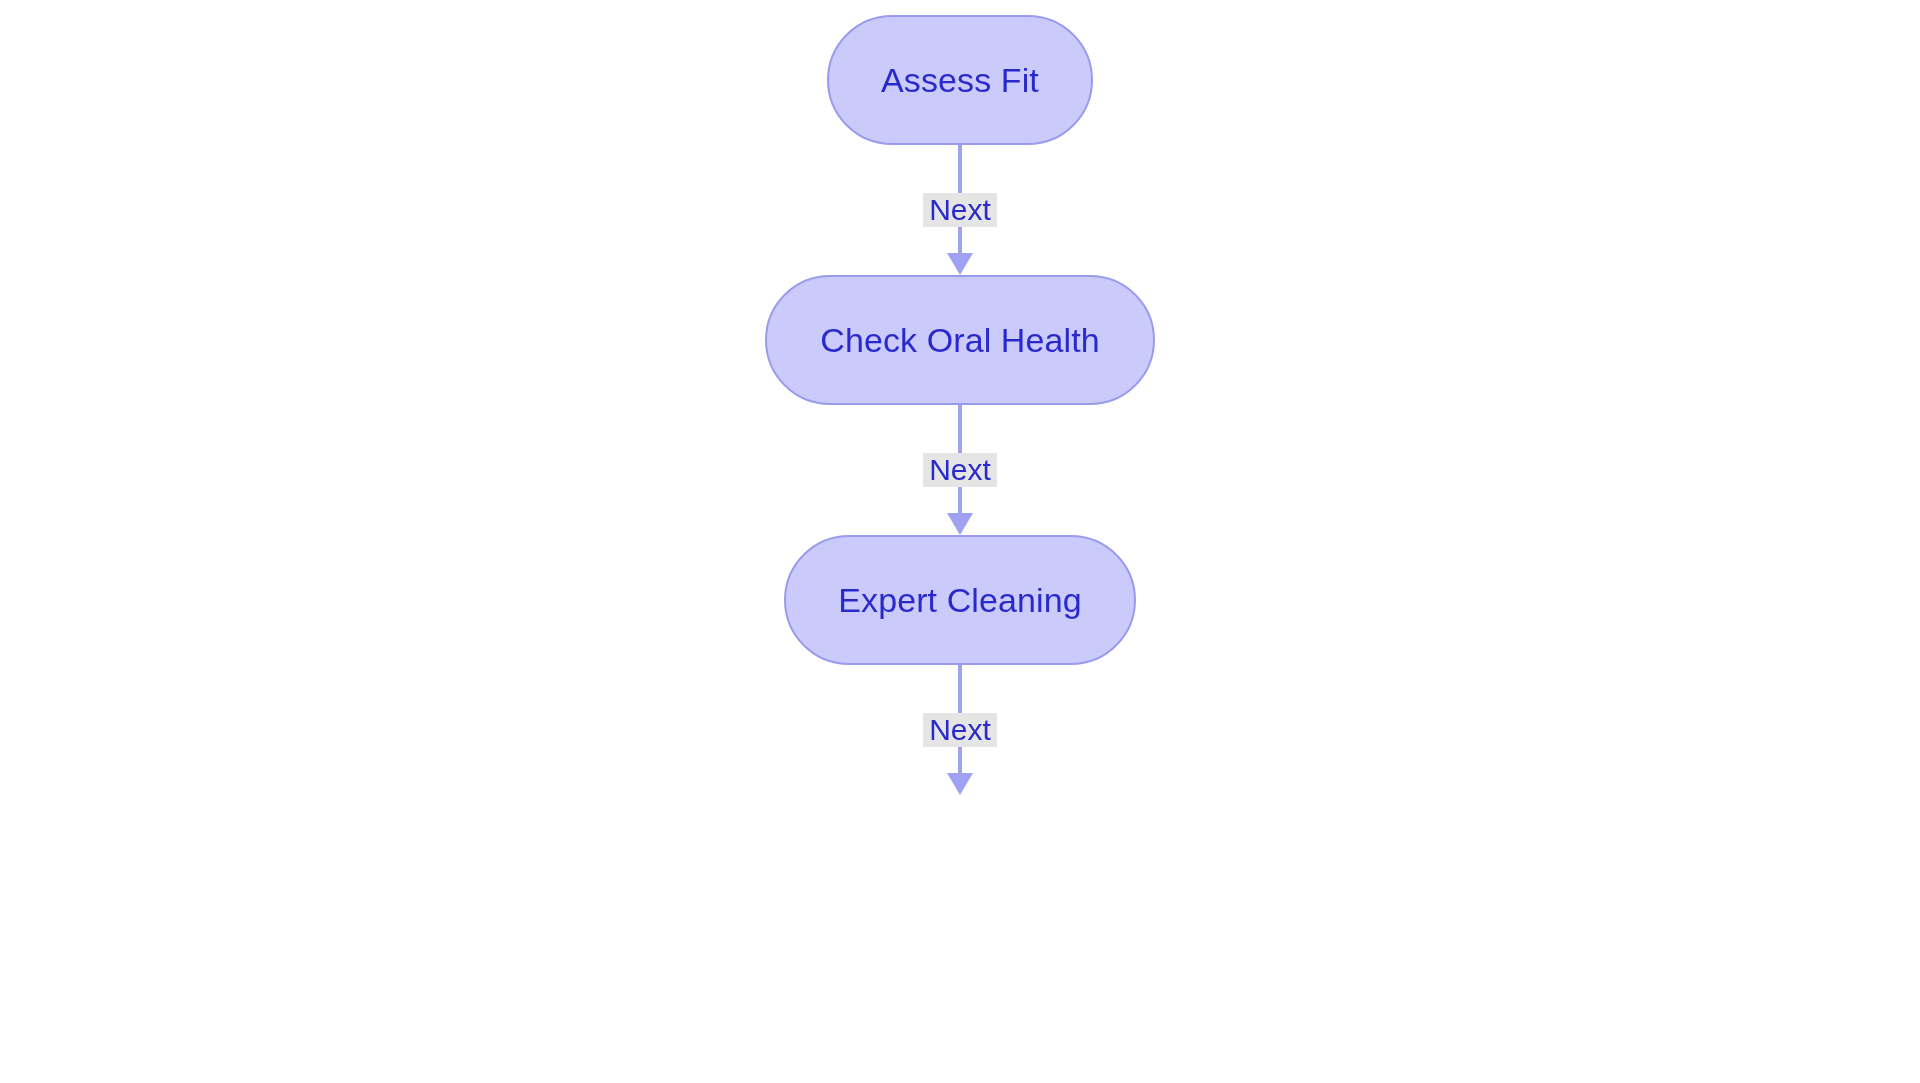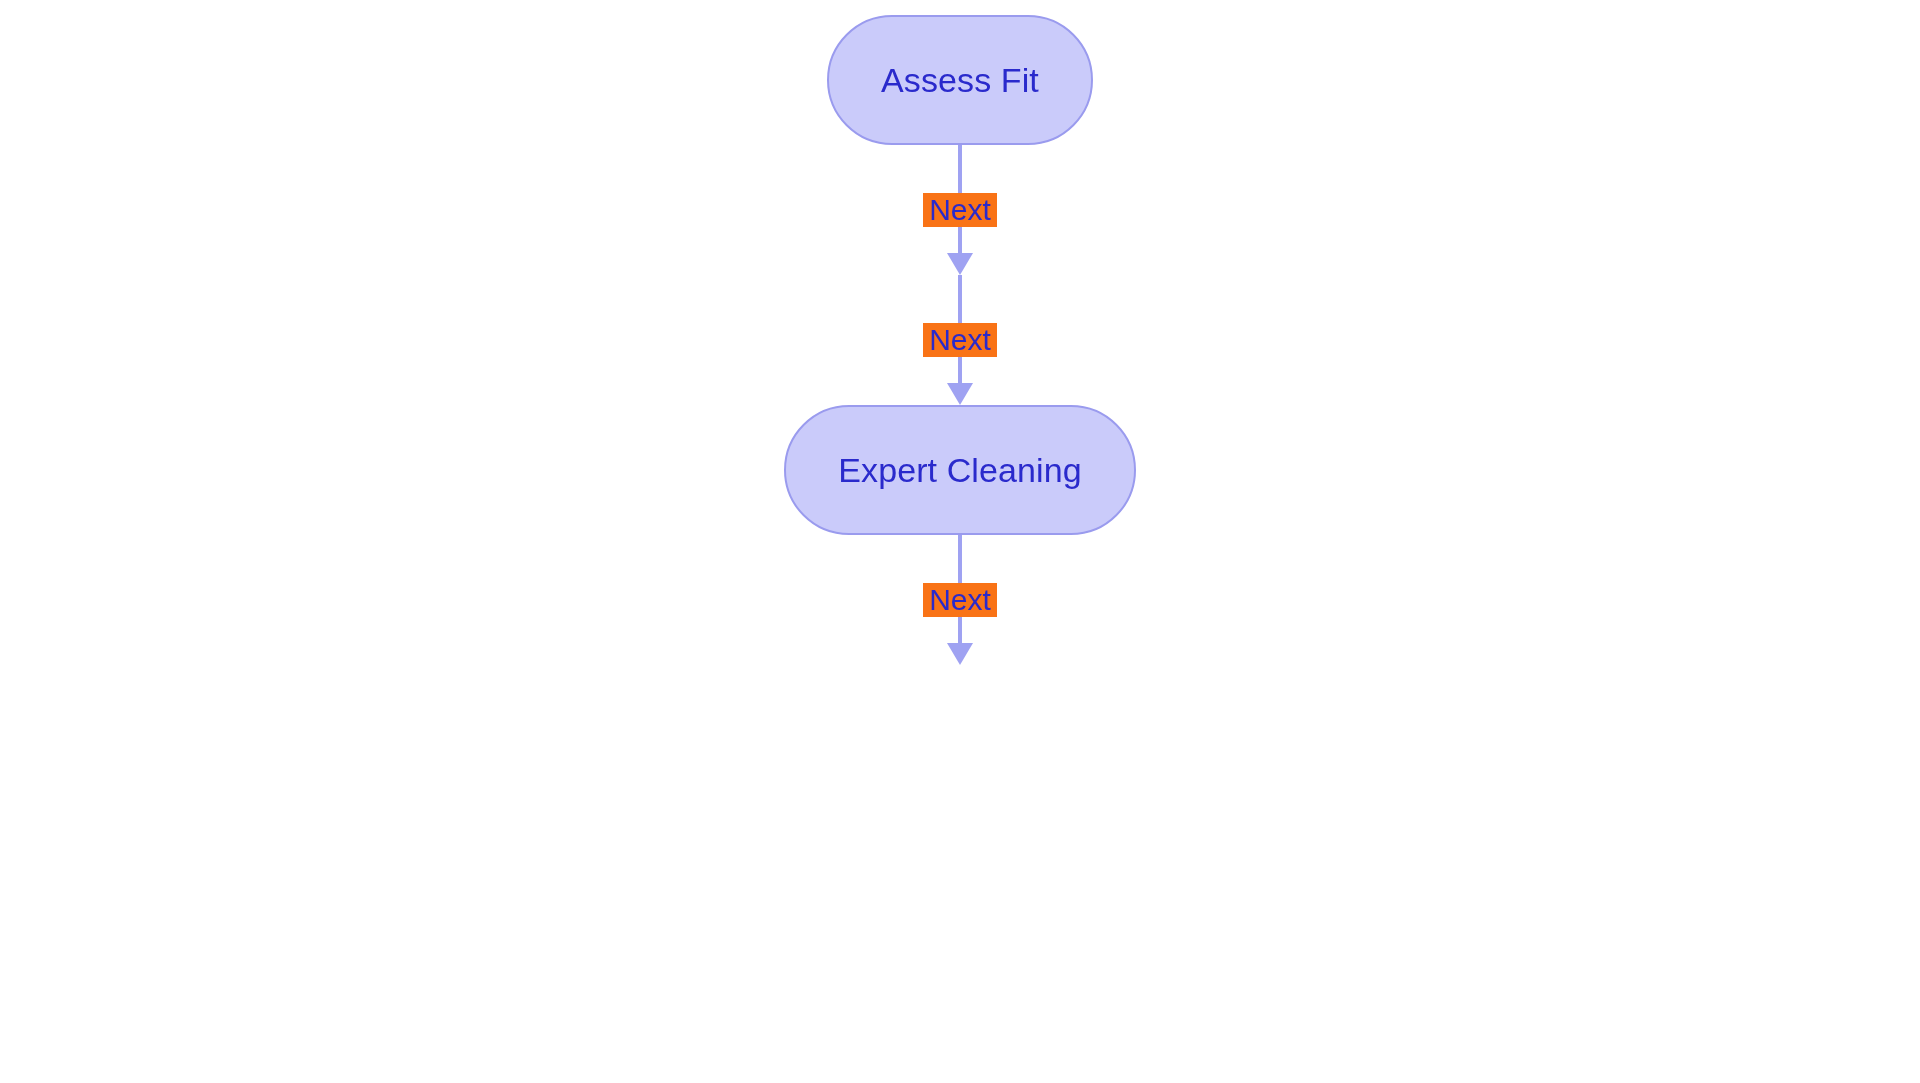--- a/index.html
+++ b/index.html
@@ -88,21 +88,21 @@
     width: 0;
     height: 0;
     border-left: 13px solid transparent;
     border-right: 13px solid transparent;
     border-top: 22px solid #9fa2f2;
   }
 
   .flow-edge .edge-label {
     position: relative;
     z-index: 2;
-    background: #f97316;
+    background: #e5e5e5;
     padding: 2px 6px;
     color: #2a2acc;
     font-size: 30px;
     line-height: 1;
     white-space: nowrap;
     user-select: none;
   }
 </style>
 </head>
 <body>
@@ -113,20 +113,23 @@
     <div class="flow-node node-assess-fit">
       <span class="node-label">Assess Fit</span>
     </div>
 
     <div class="flow-edge">
       <span class="edge-line"></span>
       <span class="edge-arrowhead"></span>
       <span class="edge-label">Next</span>
     </div>
 
+    <div class="flow-node node-check-oral">
+      <span class="node-label">Check Oral Health</span>
+    </div>
 
     <div class="flow-edge">
       <span class="edge-line"></span>
       <span class="edge-arrowhead"></span>
       <span class="edge-label">Next</span>
     </div>
 
     <div class="flow-node node-expert-cleaning">
       <span class="node-label">Expert Cleaning</span>
     </div>

